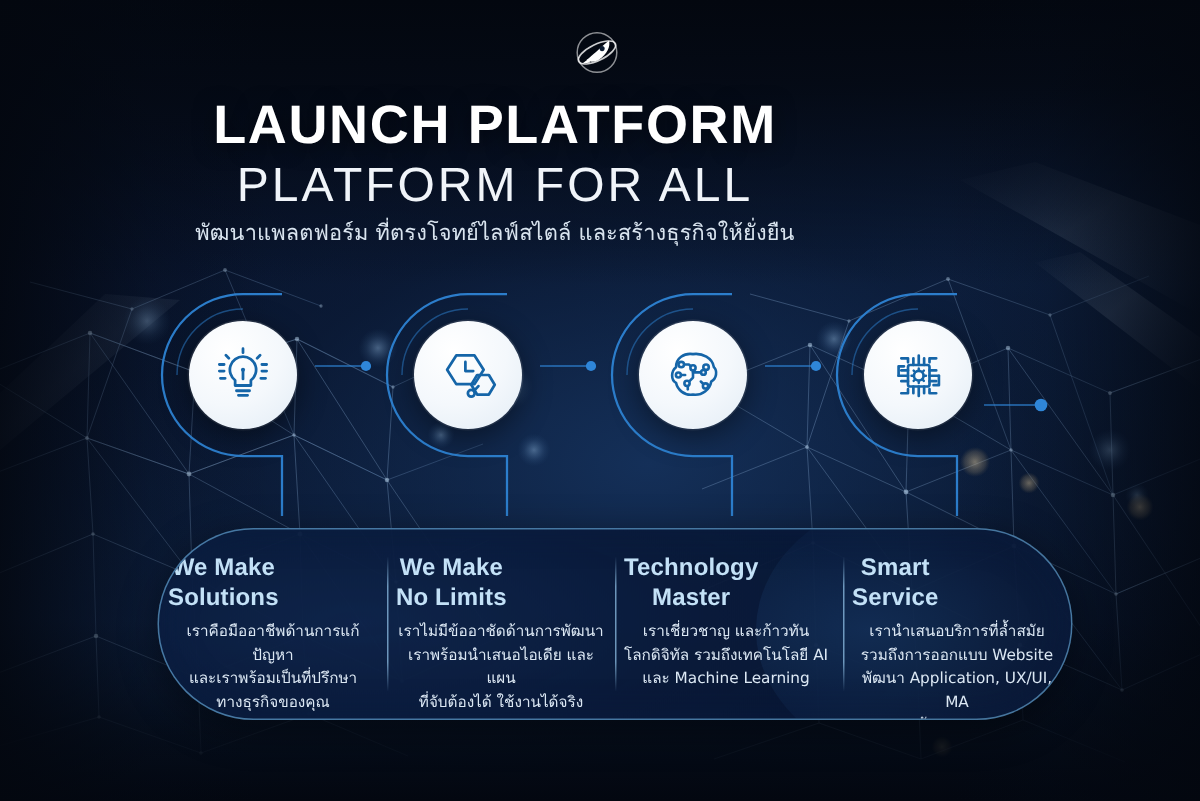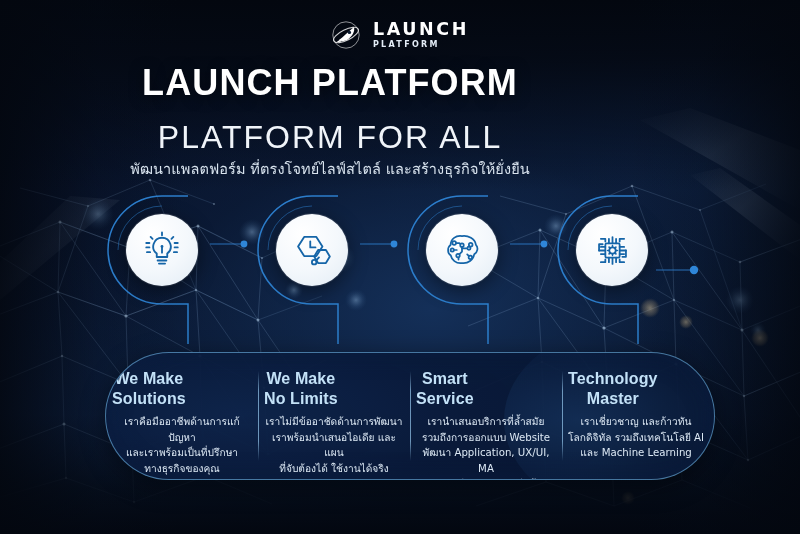--- a/index.html
+++ b/index.html
@@ -56,21 +56,21 @@
 
   
   #title-wrap { position:absolute; left:0; top:64px; width:660px; text-align:center; }
   #t1 {
     color:#ffffff; font-size:36px; font-weight:bold; letter-spacing:1.1px;
     line-height:1.08; font-family:"Liberation Sans",sans-serif;
     text-shadow:0 2px 14px rgba(0,0,0,.5);
   }
   #t2 {
     color:#f0f4f9; font-size:32px; font-weight:300; letter-spacing:2.0px;
-    line-height:1.22; margin-top:15px;
+    line-height:1.22; margin-top:1px;
     font-family:"Liberation Sans",sans-serif;
   }
   #t3 {
     color:#d9e4ef; font-size:14.5px; font-weight:400; letter-spacing:.1px;
     font-family:"DejaVu Sans","Liberation Sans",sans-serif;
   }
 
   
   .icon-slot { position:absolute; top:203px; width:94px; height:94px; }
   .icon-disc {
@@ -297,24 +297,20 @@
   </svg>
 
   <div id="logo">
     <svg class="rocket" width="34" height="30" viewBox="0 0 34 30">
       <ellipse cx="15" cy="15" rx="13.2" ry="13.2" fill="none" stroke="#ffffff" stroke-width="1" opacity=".55"></ellipse>
       <ellipse cx="15" cy="15" rx="13.6" ry="5.4" fill="none" stroke="#ffffff" stroke-width="1.1" opacity=".8" transform="rotate(-26 15 15)"></ellipse>
       <path d="M8 20 C12 17 17 12 23 7 C24 11 22 16 16 20 C13 21.5 10 21.5 8 20 Z" fill="#ffffff"></path>
       <path d="M9.5 19.2 L5 22.5 L10.5 21.6 Z" fill="#ffffff"></path>
       <circle cx="18.4" cy="12.4" r="1.7" fill="#0b1a30"></circle>
     </svg>
-    <span class="lk-words">
-      <span class="lk-main">LAUNCH</span>
-      <span class="lk-sub">PLATFORM</span>
-    </span>
   </div>
 
   <div id="title-wrap">
     <div id="t1">LAUNCH PLATFORM</div>
     <div id="t2">PLATFORM FOR ALL</div>
     <div id="t3">พัฒนาแพลตฟอร์ม ที่ตรงโจทย์ไลฟ์สไตล์ และสร้างธุรกิจให้ยั่งยืน</div>
   </div>
 
   <div class="icon-slot" style="left:115px;">
     <div class="icon-disc">
@@ -401,37 +397,37 @@
       </h3>
       <p>
         <span>เราไม่มีข้ออาชัดด้านการพัฒนา</span><br>
         <span>เราพร้อมนำเสนอไอเดีย และแผน</span><br>
         <span>ที่จับต้องได้ ใช้งานได้จริง</span>
       </p>
     </div>
 
     <div class="col">
       <h3>
+        <span>Technology</span><br>
+        <span>Master</span>
+      </h3>
+      <p>
+        <span>เราเชี่ยวชาญ และก้าวทัน</span><br>
+        <span>โลกดิจิทัล รวมถึงเทคโนโลยี AI</span><br>
+        <span>และ Machine Learning</span>
+      </p>
+    </div>
+
+    <div class="col">
+      <h3>
         <span>Smart</span><br>
         <span>Service</span>
       </h3>
       <p>
         <span>เรานำเสนอบริการที่ล้ำสมัย</span><br>
         <span>รวมถึงการออกแบบ Website</span><br>
         <span>พัฒนา Application, UX/UI, MA</span><br>
         <span>และการพัฒนาระบบหลังบ้าน</span>
       </p>
     </div>
 
-    <div class="col">
-      <h3>
-        <span>Technology</span><br>
-        <span>Master</span>
-      </h3>
-      <p>
-        <span>เราเชี่ยวชาญ และก้าวทัน</span><br>
-        <span>โลกดิจิทัล รวมถึงเทคโนโลยี AI</span><br>
-        <span>และ Machine Learning</span>
-      </p>
-    </div>
-
   </div>
 </div>
 
 </body></html>

